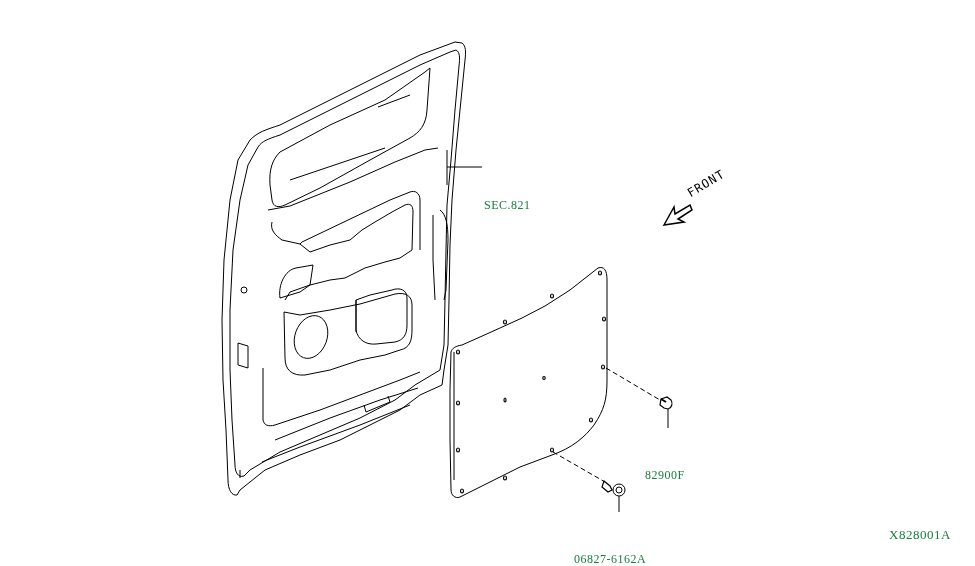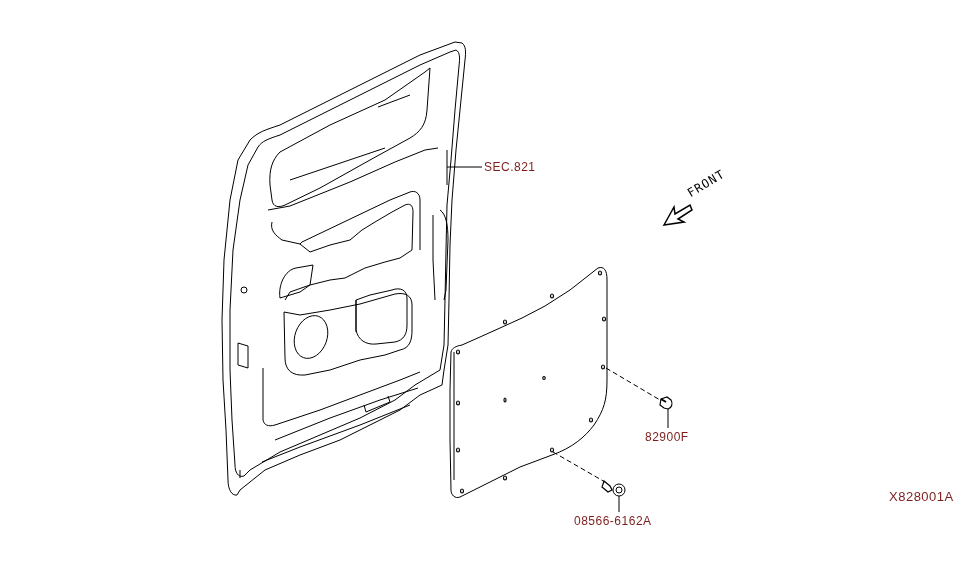--- a/index.html
+++ b/index.html
@@ -1,18 +1,18 @@
 <!DOCTYPE html>
 <html><head>
 <meta charset="utf-8">
 <style>
   html, body { margin: 0; padding: 0; background: #ffffff; }
   body { width: 975px; height: 566px; position: relative; overflow: hidden; font-family: "DejaVu Sans Mono", monospace; }
   .canvas { position: absolute; left: 0; top: 0; width: 975px; height: 566px; }
-  .lbl { position: absolute; font-family: Liberation Sans, sans-serif; font-size: 12px; color: #7f1d1d; letter-spacing: 0.5px; white-space: nowrap; line-height: 14px; }
+  .lbl { position: absolute; font-family: Liberation Serif, serif; font-size: 12px; color: #15803d; letter-spacing: 0.5px; white-space: nowrap; line-height: 14px; margin-top: 38px; }
   .front { position: absolute; left: 692px; top: 186px; font-family: "DejaVu Sans Mono", monospace; font-size: 12px; letter-spacing: 1px; transform: rotate(-31deg); transform-origin: left bottom; }
   svg path, svg line, svg circle, svg ellipse, svg polyline, svg polygon { vector-effect: non-scaling-stroke; }
 </style>
 </head>
 <body>
 
 <svg class="canvas" viewBox="0 0 975 566" width="975" height="566" xmlns="http://www.w3.org/2000/svg" fill="none" stroke="#000" stroke-width="1">
 
   <g>
 
@@ -91,14 +91,14 @@
     <path d="M604,481 L610,486 L612,490 L608,492 L602,487 Z" stroke-width="1.2"></path>
     <circle cx="619" cy="490" r="6"></circle>
     <circle cx="619" cy="490" r="3"></circle>
     <line x1="619" y1="496" x2="619" y2="512"></line>
   </g>
 </svg>
 
 <div class="lbl" style="left:484px; top:160px;">SEC.821</div>
 <div class="front">FRONT</div>
 <div class="lbl" style="left:645px; top:430px;text-align:right;">82900F</div>
-<div class="lbl" style="left:574px; top:514px;">08566-6162A</div>
+<div class="lbl" style="left:574px; top:514px;">06827-6162A</div>
 <div class="lbl" style="left:889px; top:490px; font-size:13px;">X828001A</div>
 
 </body></html>

